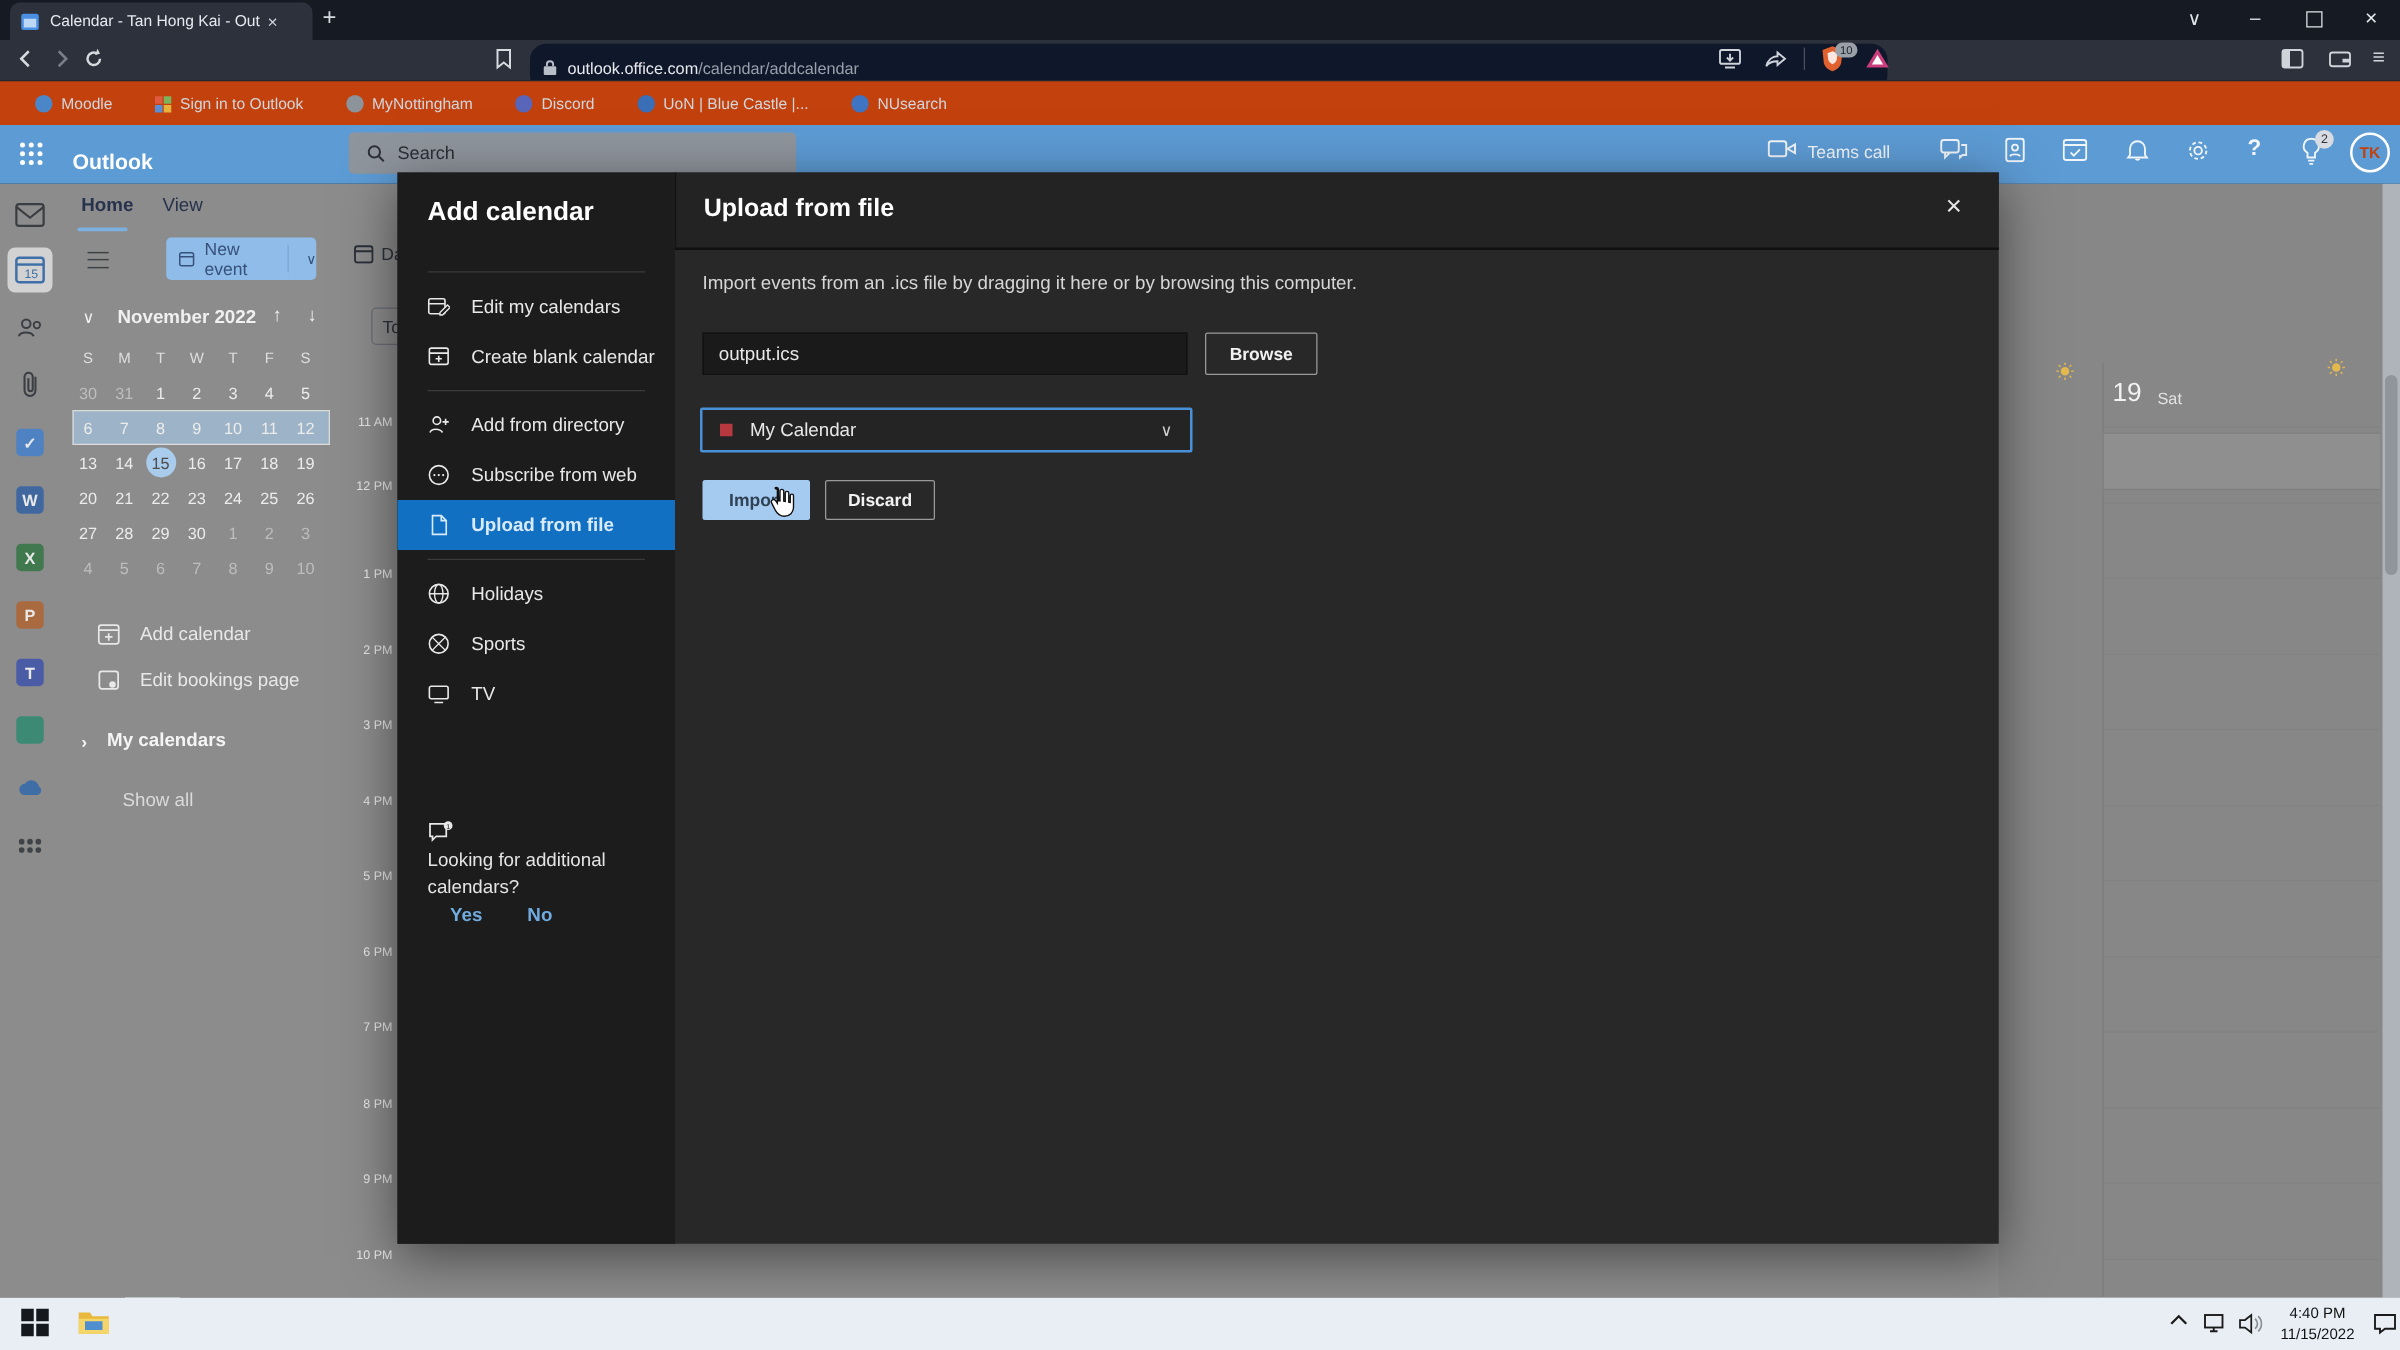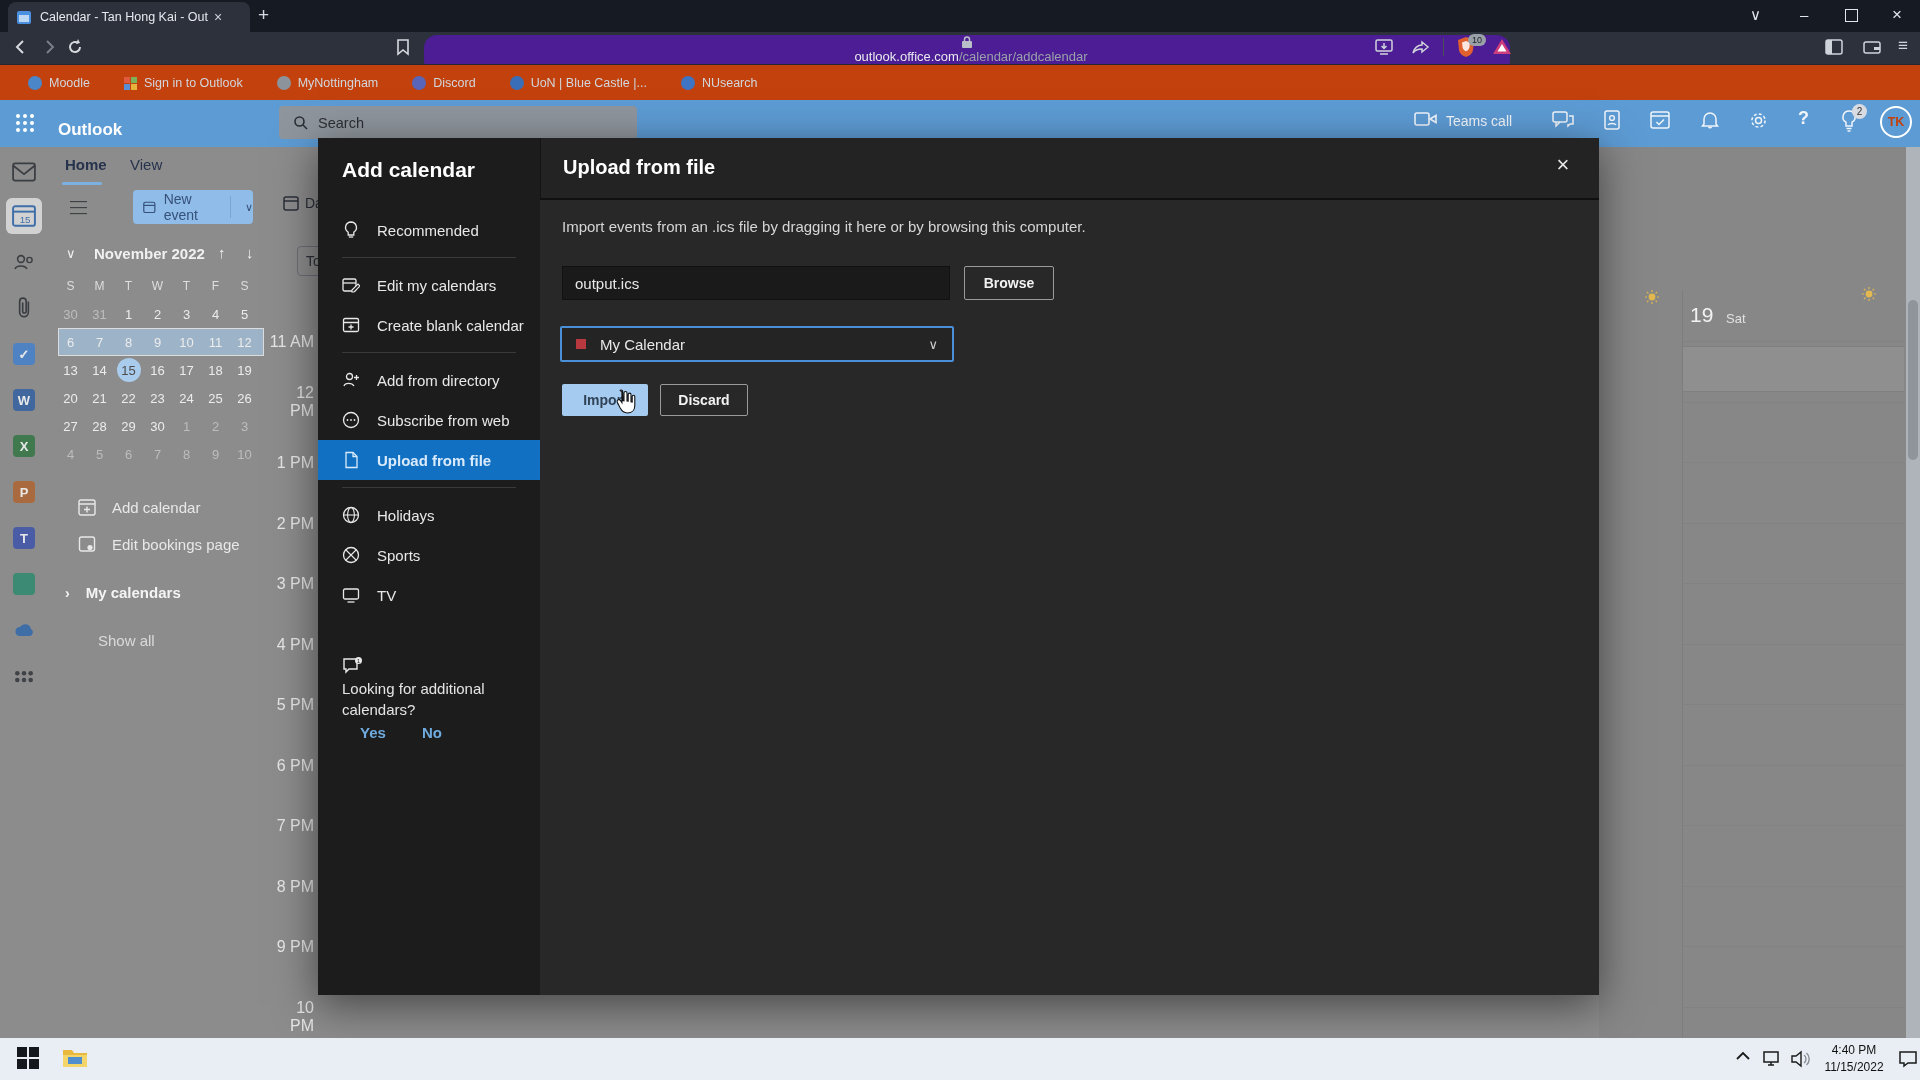--- a/index.html
+++ b/index.html
@@ -10,22 +10,22 @@
   
   .tabbar{left:0;top:0;width:1920px;height:32px;background:#161a22;}
   .tab{left:8px;top:2px;width:242px;height:30px;background:#2c313c;border-radius:8px 8px 0 0;
     display:flex;align-items:center;padding:0 8px;box-sizing:border-box;color:#e6e9ee;font-size:12.5px;}
   .tab-title{white-space:nowrap;overflow:hidden;width:168px;margin-left:8px;}
   .tab-close{margin-left:6px;color:#cfd3da;font-size:14px;}
   .newtab{left:258px;top:4px;color:#d6dae0;font-size:19px;}
   .winbtn{top:6px;color:#e2e6ec;font-size:15px;}
   .toolbar{left:0;top:32px;width:1920px;height:32px;background:#2c313c;}
   .navic{top:38px;}
-  .urlfield{left:424px;top:35px;width:1086px;height:38px;border-radius:13px;background:#4c1d95;
-    display:flex;align-items:center;padding:0 10px;box-sizing:border-box;flex-direction:column;}
+  .urlfield{left:424px;top:35px;width:1086px;height:38px;border-radius:13px;background:#0f172a;
+    display:flex;align-items:center;padding:0 10px;box-sizing:border-box;}
   .urltext{font-size:13px;color:#e8eaee;margin-left:8px;white-space:nowrap;}
   .urlpath{color:#9aa1ab;}
   .bookbar{left:0;top:64px;width:1920px;height:36px;background:#c2410c;border-top:1px solid #23272f;}
   .bkm{display:flex;align-items:center;gap:7px;color:#d2d6dd;font-size:12.5px;height:36px;}
   .dot{width:14px;height:14px;border-radius:50%;}
   .ms4{width:13px;height:13px;display:grid;grid-template-columns:6px 6px;grid-gap:1px;}
   .ms4 i{width:6px;height:6px;}
   
   .msheader{left:0;top:100px;width:1920px;height:47px;background:#5d9bd4;z-index:2;}
   .outlook-name{left:58px;top:120px;color:#fff;font-size:17px;font-weight:bold;z-index:3;}
@@ -58,21 +58,21 @@
   .mc-cell{width:29px;height:28px;display:flex;align-items:center;justify-content:center;
     font-size:13px;color:#ececec;}
   .mc-cell.hdr{color:#dedede;font-size:12px;}
   .mc-cell.muted{color:#bdbdbd;}
   .mc-week-hl{position:absolute;left:2px;top:88px;width:206px;height:28px;
     background:#9db3c7;border:1px solid #dcdcdc;box-sizing:border-box;}
   .mc-sel{background:#a9cbec;border-radius:50%;width:24px;height:24px;display:flex;
     align-items:center;justify-content:center;color:#4c4c4c;}
   .sb-item{display:flex;align-items:center;gap:16px;color:#e8e8e8;font-size:15px;}
   
-  .tlabel{width:46px;text-align:right;color:#e6e6e6;font-size:16px;position:absolute;left:268px;}
+  .tlabel{width:46px;text-align:right;color:#e6e6e6;font-size:10px;position:absolute;left:268px;}
   
   .daycol-line{left:1682px;top:290px;width:1px;height:748px;background:#7d7d7d;}
   .allday{left:1683px;top:346px;width:221px;height:46px;background:#8f8f8f;
     border-top:1px solid #7f7f7f;border-bottom:1px solid #7f7f7f;box-sizing:border-box;}
   .hourline{left:1683px;width:221px;height:1px;background:#828282;}
   .scrollstrip{left:1906px;top:147px;width:14px;height:891px;background:#aeb4ba;}
   .scrollthumb{left:1908px;top:300px;width:10px;height:160px;background:#8f959b;border-radius:5px;}
   
   .rail-ic{left:12px;width:24px;height:24px;display:flex;align-items:center;justify-content:center;}
   .railsq{width:22px;height:22px;border-radius:4px;color:#e8e8e8;font-size:13px;font-weight:bold;
@@ -498,27 +498,20 @@
       <div class="abs hourline" style="top: 946px;"></div>
       <div class="abs hourline" style="top: 1006.5px;"></div>
     </div>
   <div class="abs scrollstrip"></div>
   <div class="abs scrollthumb"></div>
 
   <div class="abs dialog">
     <div class="dnav">
       <div class="dtitle">Add calendar</div>
       <div id="dnav-list" style="position:absolute;left:0;top:72px;width:222px;">
-          <div class="drow">
-            <svg width="18" height="18" viewBox="0 0 18 18">
-              <path d="M9 1a5.5 5.5 0 0 1 2.8 10.2V14H6.2v-2.8A5.5 5.5 0 0 1 9 1z" fill="none" stroke="#e8e8e8" stroke-width="1.3"></path>
-              <path d="M6.8 16h4.4" stroke="#e8e8e8" stroke-width="1.3"></path>
-            </svg>
-            <span>Recommended</span>
-          </div>
           <div class="ddiv"></div>
           <div class="drow">
             <svg width="18" height="18" viewBox="0 0 18 18">
               <rect x="1" y="3" width="13" height="12" rx="1.5" fill="none" stroke="#e8e8e8" stroke-width="1.3"></rect>
               <path d="M1 7h13" stroke="#e8e8e8" stroke-width="1.3"></path>
               <path d="M10 14l6-6 2 2-6 6h-2z" fill="#1c1c1c" stroke="#e8e8e8" stroke-width="1.1"></path>
             </svg>
             <span>Edit my calendars</span>
           </div>
           <div class="drow">

